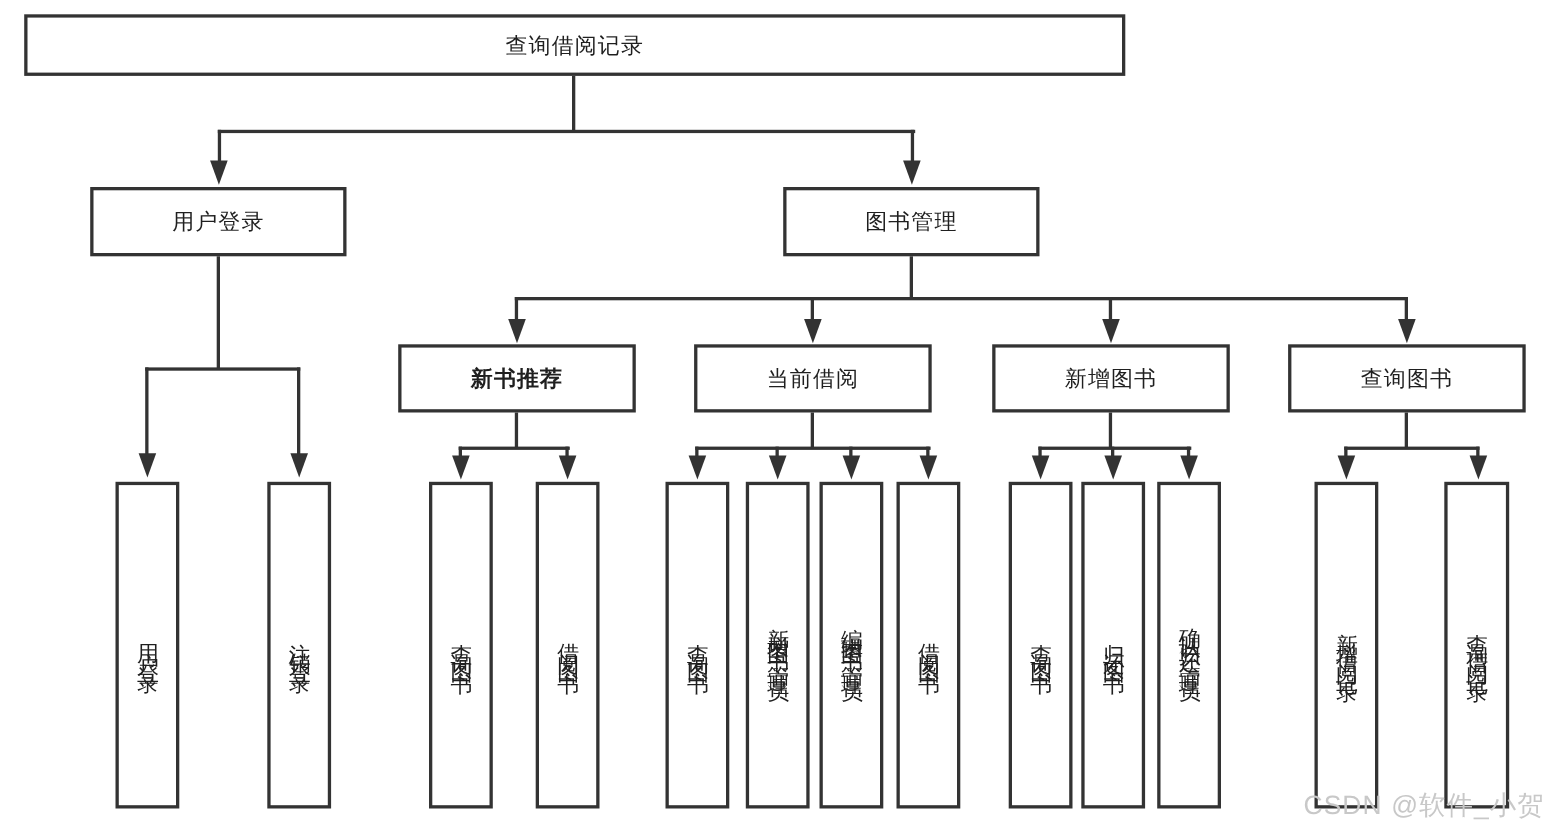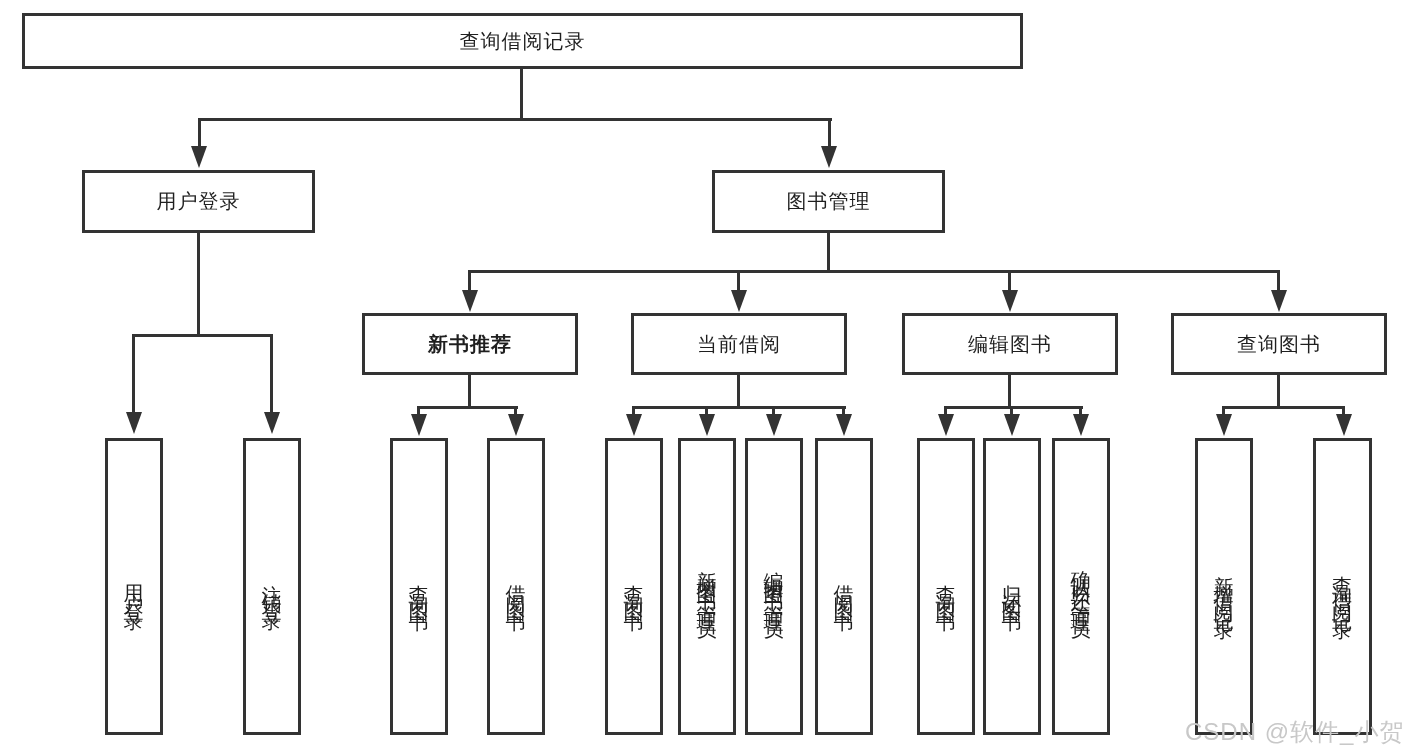--- a/index.html
+++ b/index.html
@@ -90,21 +90,21 @@
   <div class="tri" style="left:462px;top:290px;"></div>
   <div class="vline" style="left:737px;top:270px;height:22px;"></div>
   <div class="tri" style="left:731px;top:290px;"></div>
   <div class="vline" style="left:1008px;top:270px;height:22px;"></div>
   <div class="tri" style="left:1002px;top:290px;"></div>
   <div class="vline" style="left:1277px;top:270px;height:22px;"></div>
   <div class="tri" style="left:1271px;top:290px;"></div>
 
   <div class="node" style="left:362px;top:313px;width:216px;height:62px;font-weight:bold;">新书推荐</div>
   <div class="node" style="left:631px;top:313px;width:216px;height:62px;">当前借阅</div>
-  <div class="node" style="left:902px;top:313px;width:216px;height:62px;">编辑图书</div>
+  <div class="node" style="left:902px;top:313px;width:216px;height:62px;">新增图书</div>
   <div class="node" style="left:1171px;top:313px;width:216px;height:62px;">查询图书</div>
 
   <div class="vline" style="left:468px;top:375px;height:33px;"></div>
   <div class="hline" style="left:417px;top:406px;width:101px;"></div>
   <div class="vline" style="left:417px;top:406px;height:12px;"></div>
   <div class="tri" style="left:411px;top:414px;"></div>
   <div class="vline" style="left:514px;top:406px;height:12px;"></div>
   <div class="tri" style="left:508px;top:414px;"></div>
 
   <div class="vline" style="left:737px;top:375px;height:33px;"></div>

